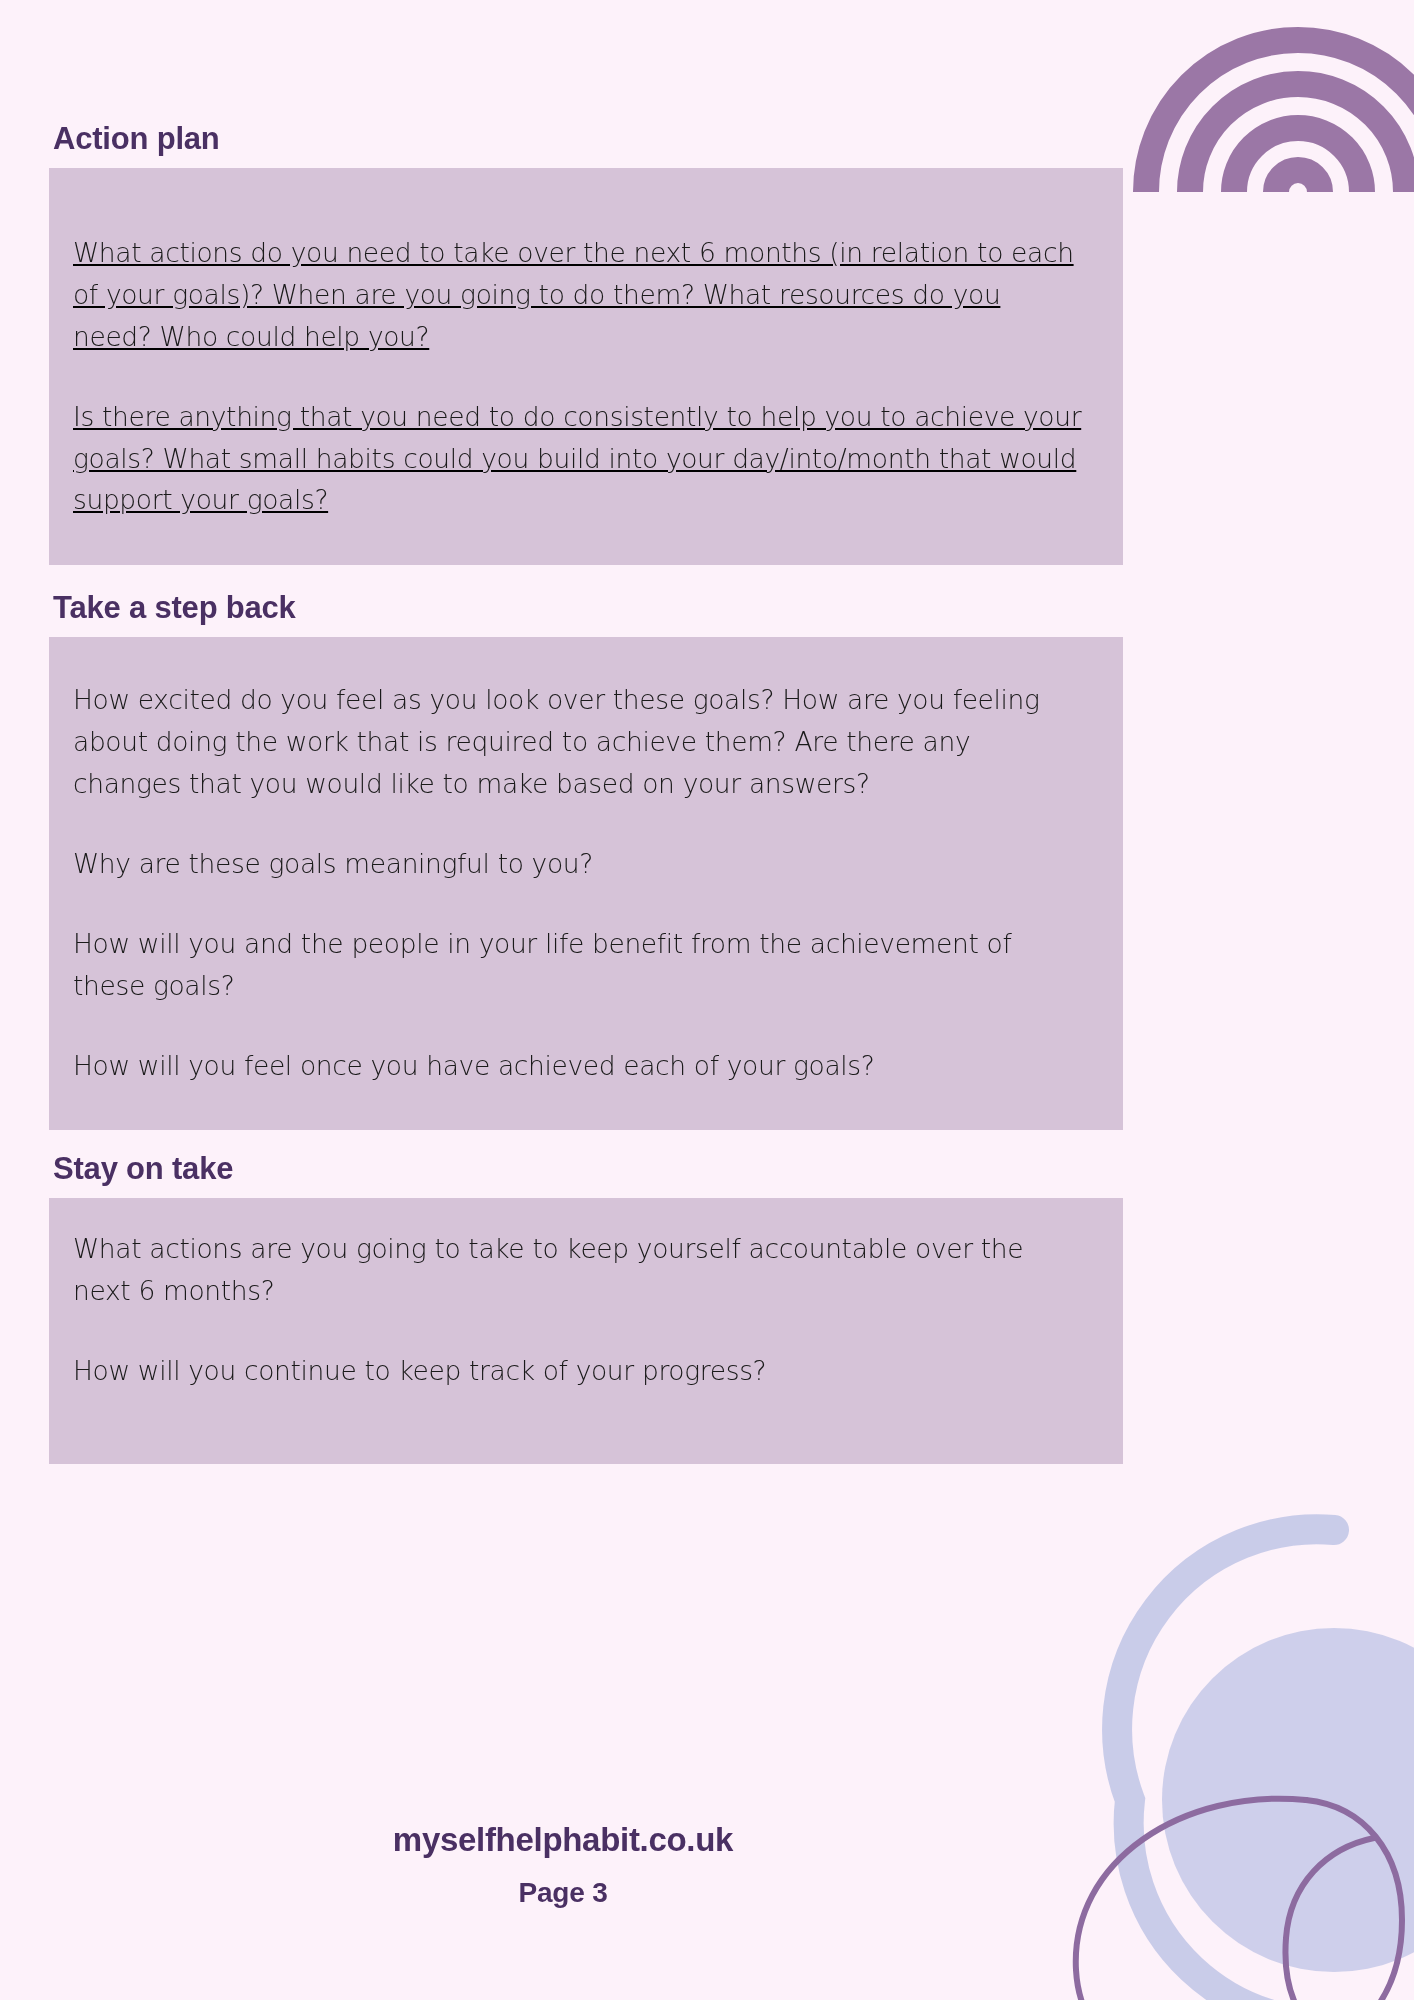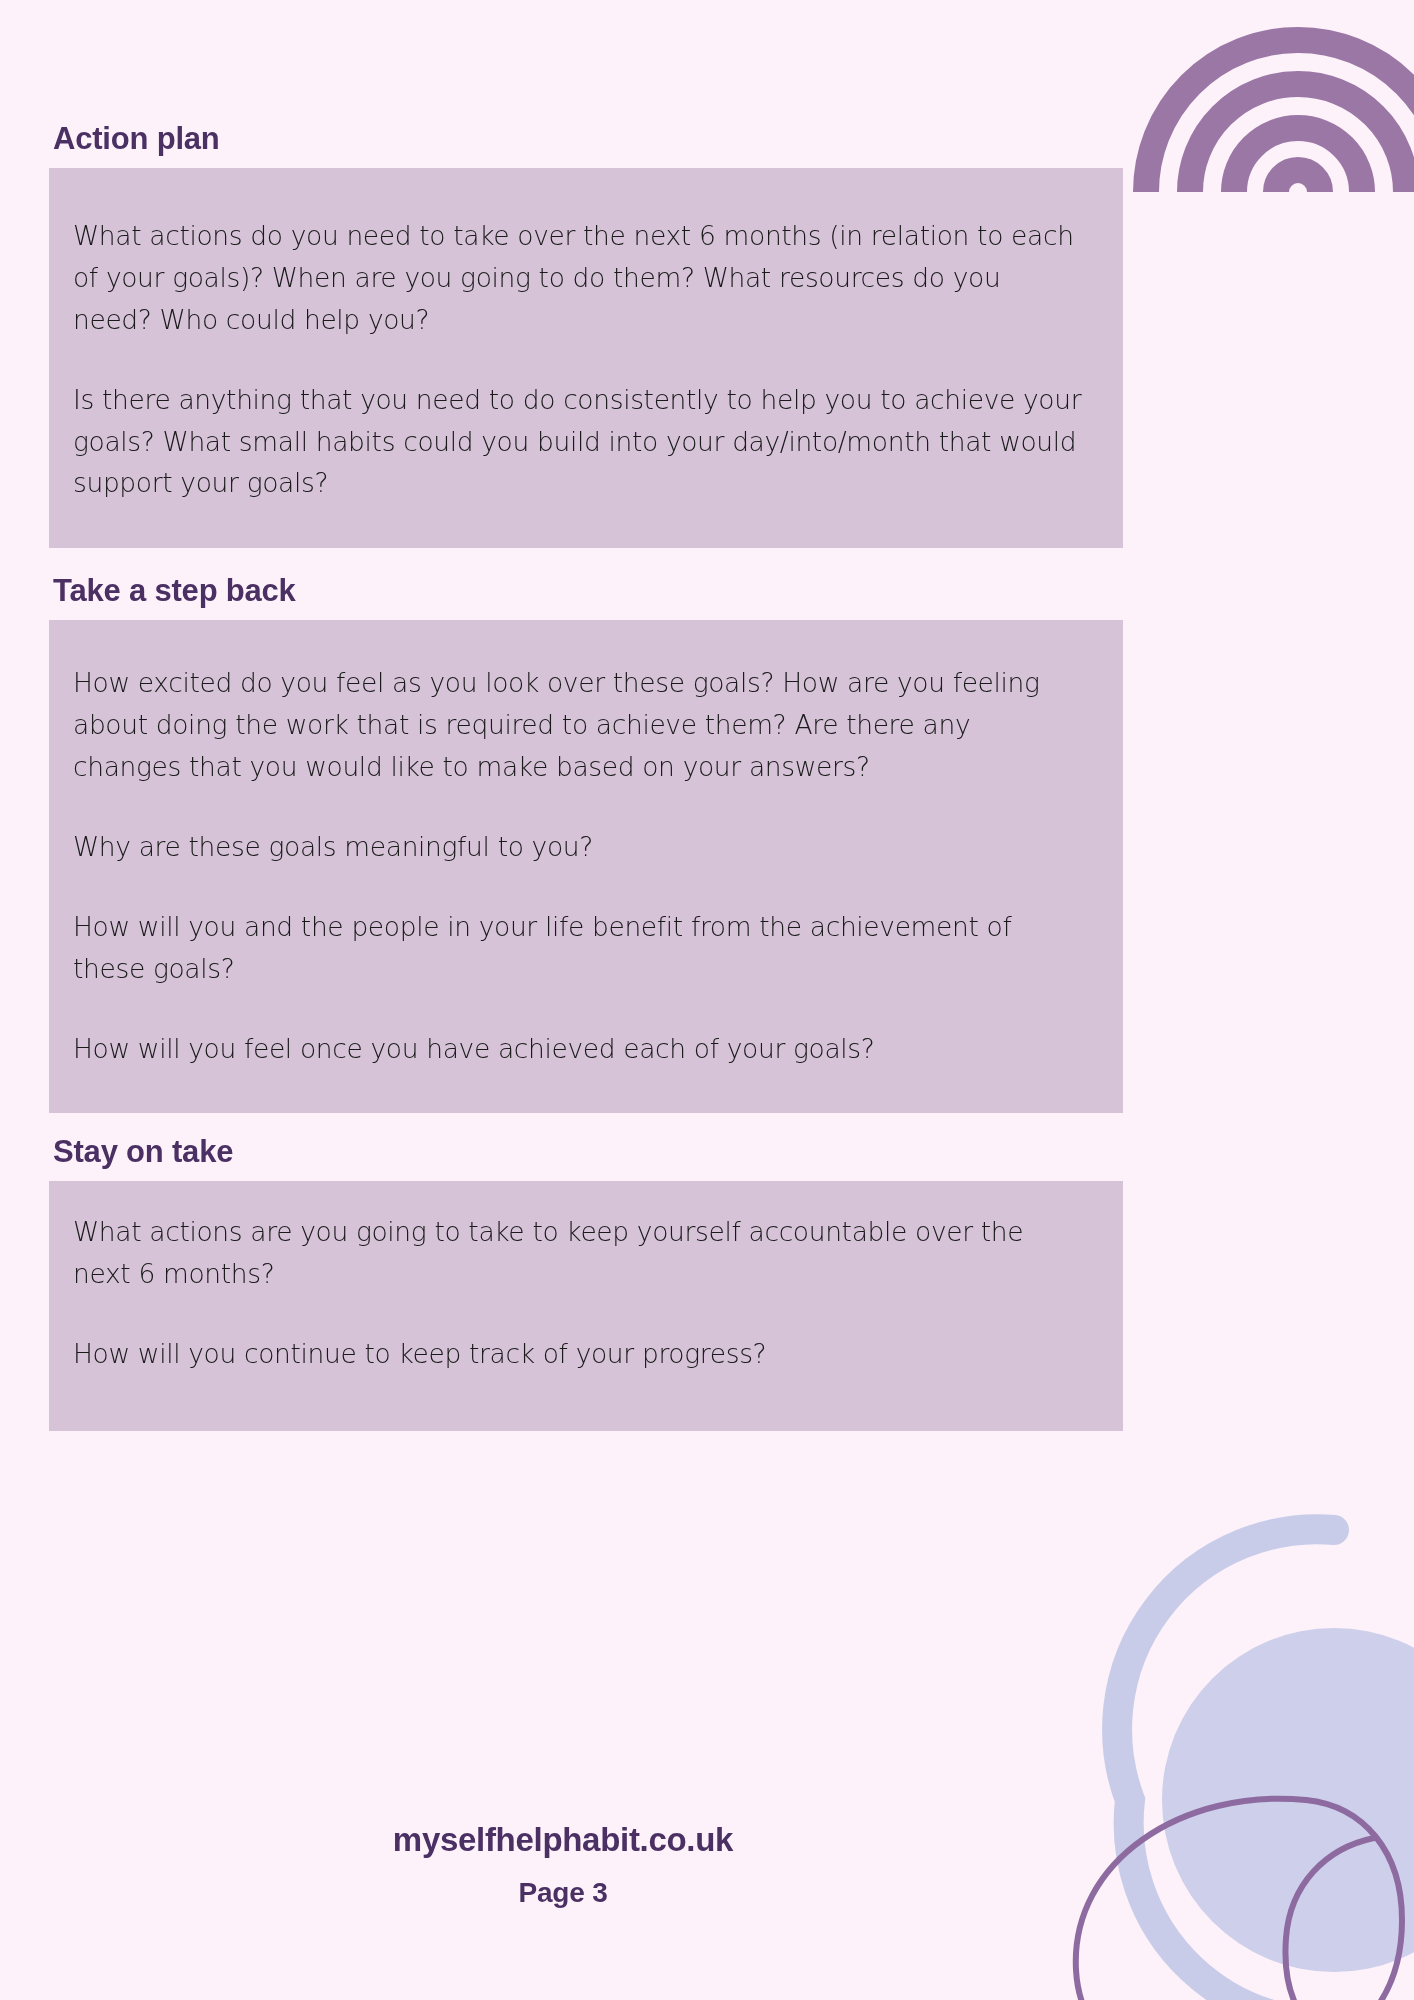--- a/index.html
+++ b/index.html
@@ -72,26 +72,26 @@
     font-family: "DejaVu Sans", sans-serif;
     font-weight: 300;
     letter-spacing: -0.35px;
   }
   .section-box p + p {
     margin-top: 38px;
   }
 
   
   #section-action-plan { margin-bottom: 26px; }
-  #section-action-plan .section-box { padding-top: 47px; padding-bottom: 44px; }
+  #section-action-plan .section-box { padding-top: 64px; padding-bottom: 44px; text-decoration: underline; }
 
   #section-take-a-step-back { margin-bottom: 22px; }
   #section-take-a-step-back .section-box { padding-top: 42px; padding-bottom: 44px; margin-top: 7px; }
 
-  #section-stay-on-track .section-box { padding-top: 30px; padding-bottom: 56px; }
+  #section-stay-on-track .section-box { padding-top: 30px; padding-bottom: 72px; }
 
   
   .footer {
     position: absolute;
     left: 0;
     top: 1820px;
     width: 1110px;
     text-align: center;
     color: #4a3063;
     font-weight: bold;

